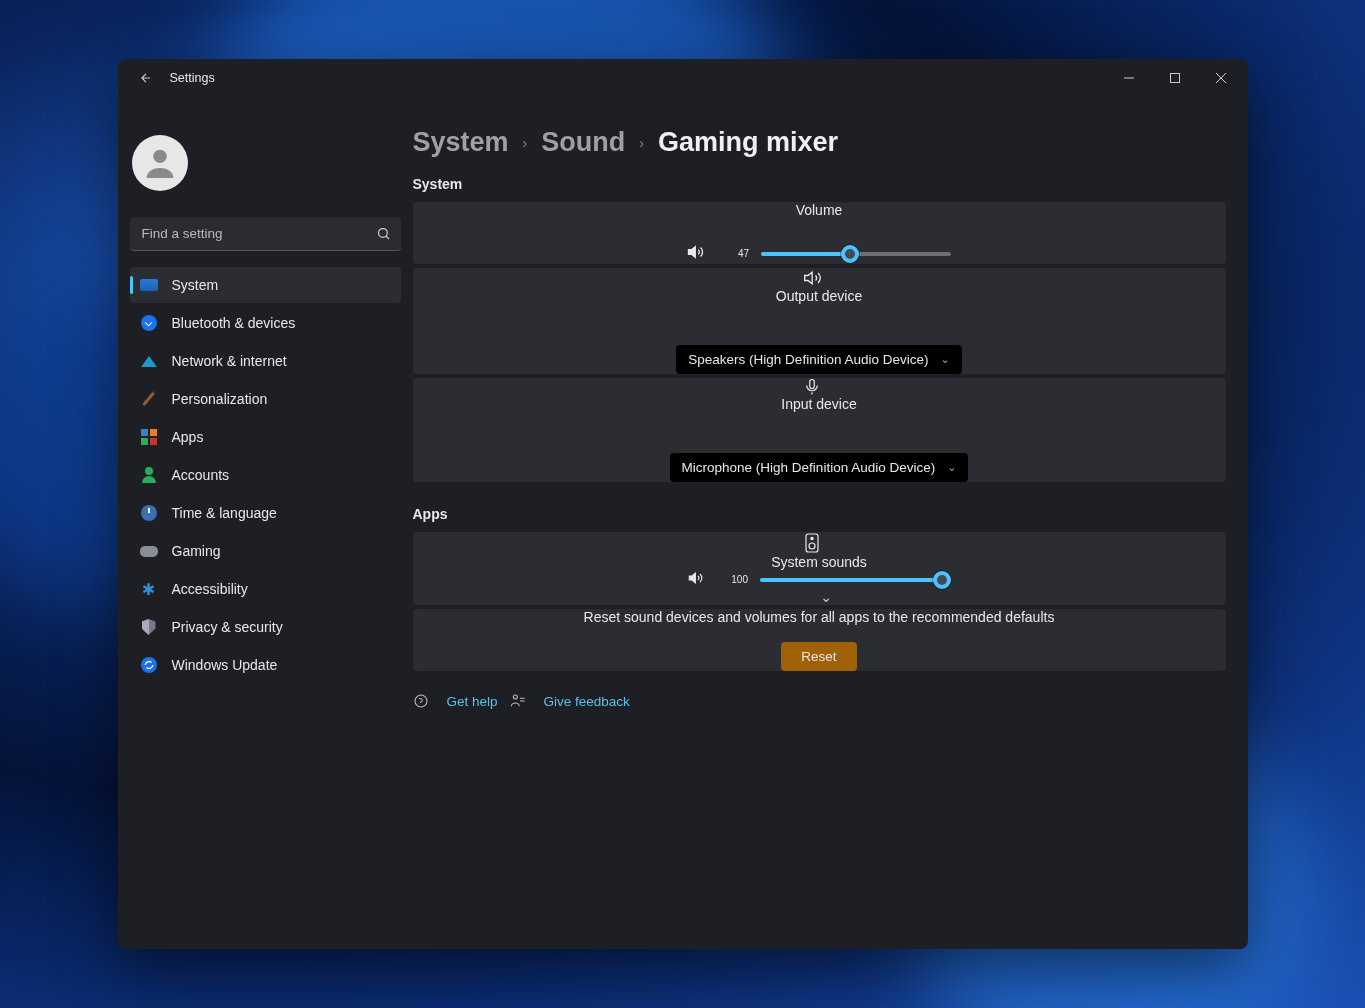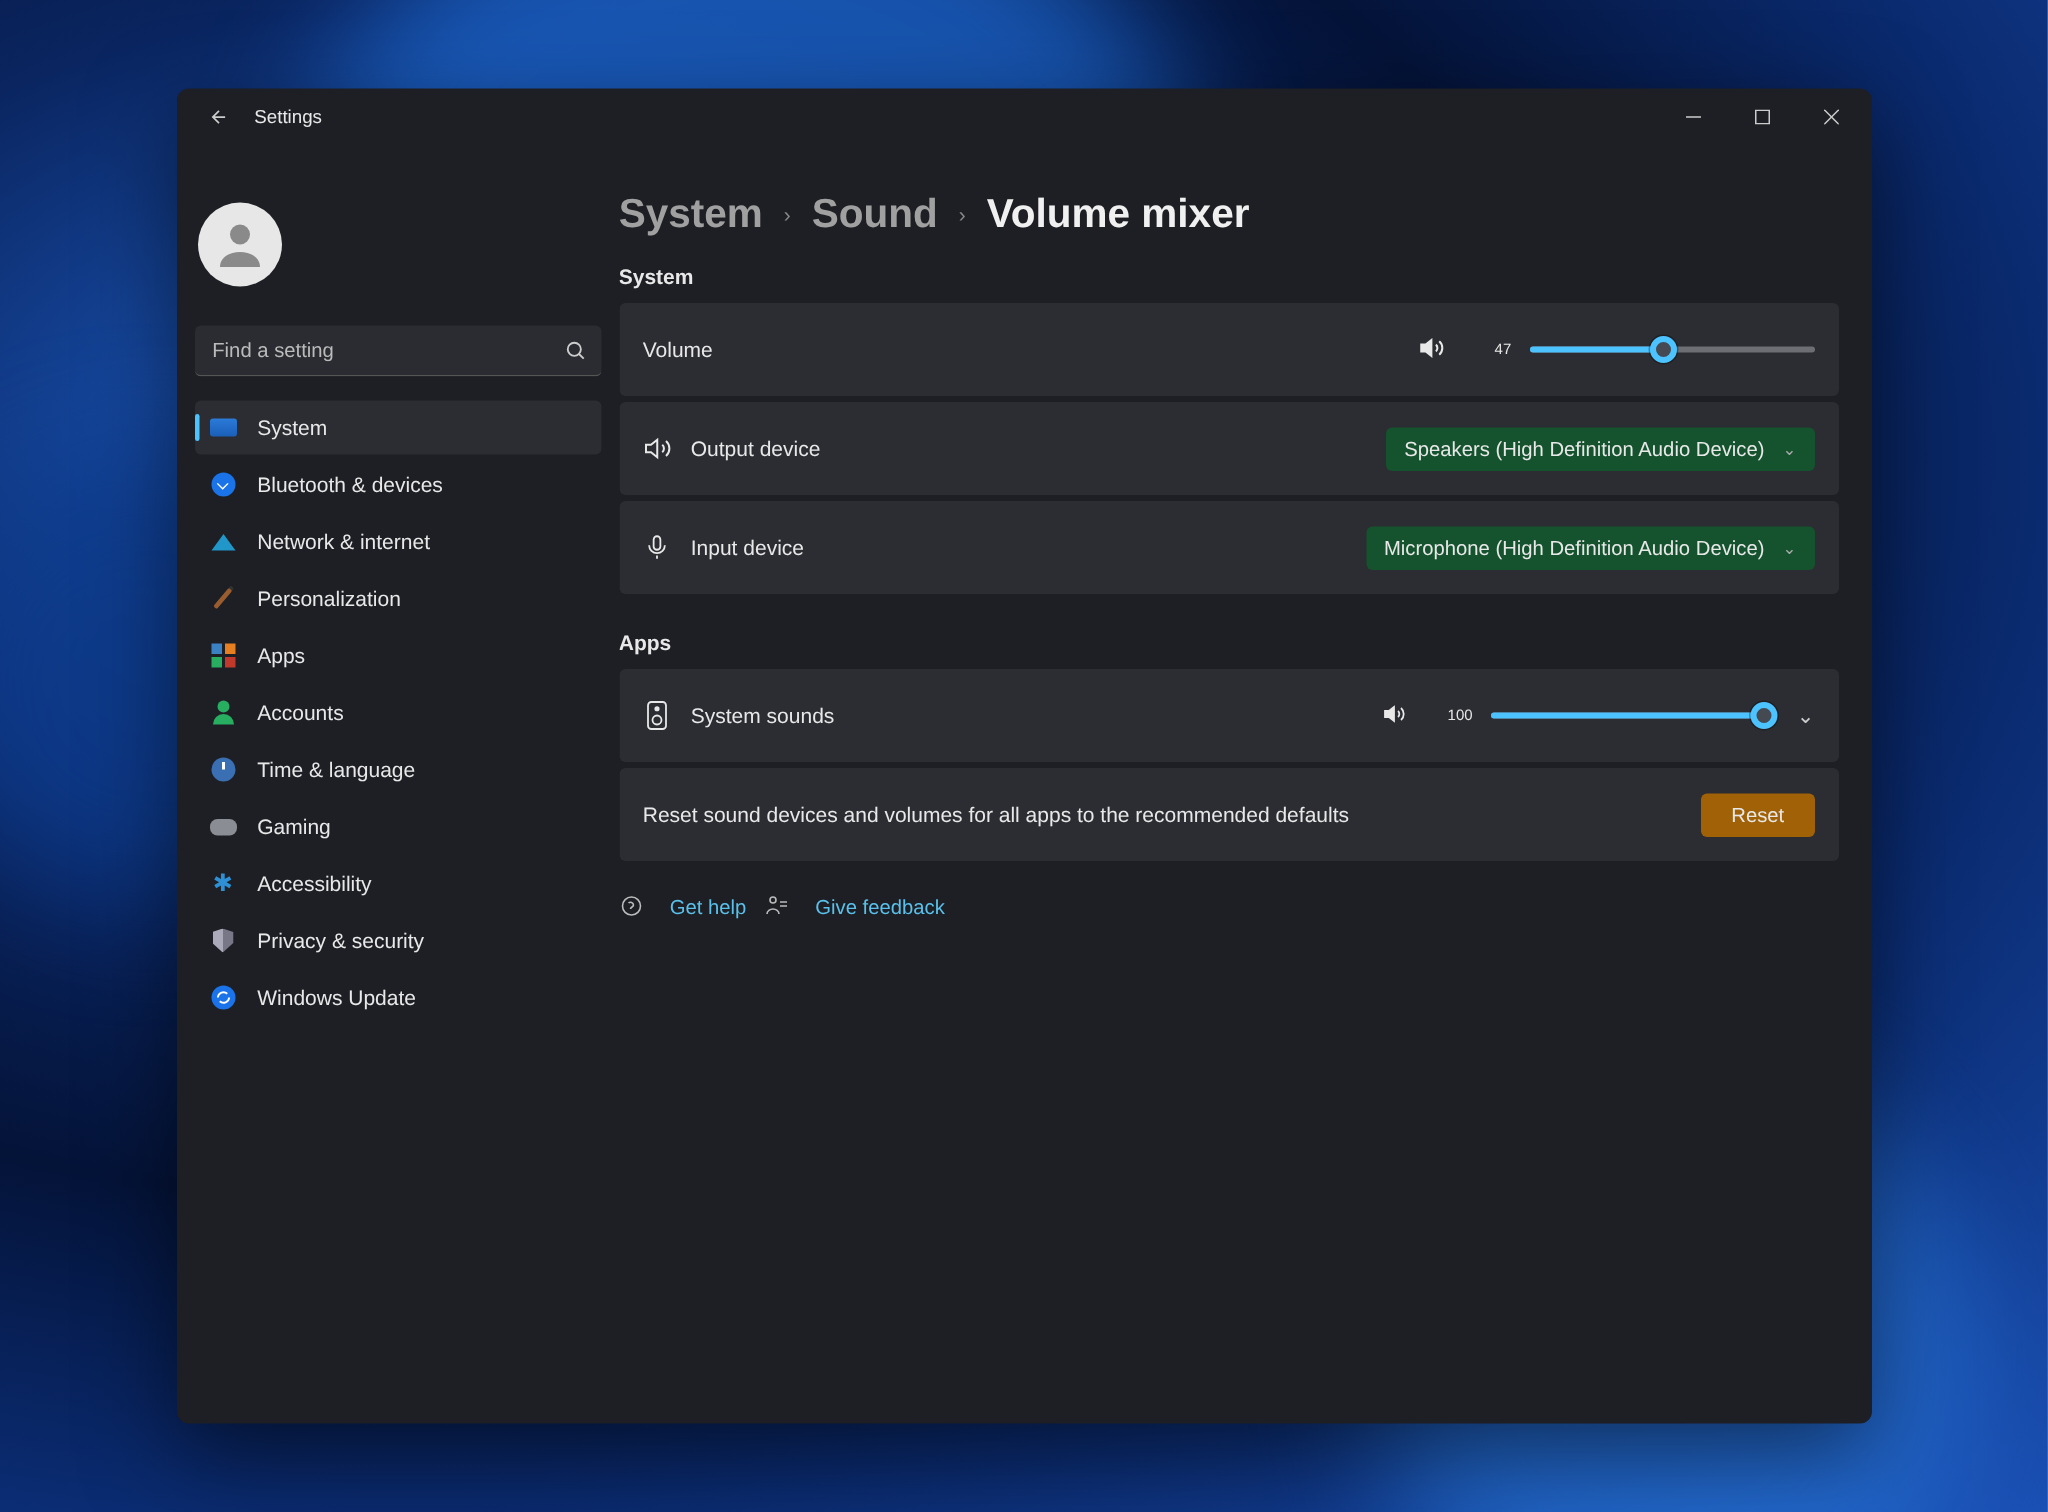--- a/index.html
+++ b/index.html
@@ -65,39 +65,39 @@
 .main { flex: 1; padding: 30px 22px 0 0; overflow-y: auto; }
 .breadcrumb { display: flex; align-items: center; gap: 14px; margin-bottom: 18px; }
 .crumb { color: #a0a0a0; font-size: 27px; font-weight: 600; cursor: pointer; }
 .crumb.last { color: #f0f0f0; }
 .chev { color: #888; font-size: 14px; }
 
 .section-label { color: #e8e8e8; font-size: 14px; font-weight: 600; margin: 6px 0 10px 0; }
 .card {
   background: #2b2d32; border-radius: 4px; padding: 0 16px;
   display: flex; align-items: center; min-height: 62px; margin-bottom: 4px;
-  color: #e8e8e8; font-size: 14px;
+  color: #e8e8e8; font-size: 14px; flex-direction: column;
 }
 .card .left-icon { width: 32px; display: flex; justify-content: flex-start; }
 .card .label { flex: 0 0 auto; }
 .card .spacer { flex: 1; }
 .vol-group { display: flex; align-items: center; gap: 12px; }
 .vol-val { width: 32px; text-align: right; font-size: 10px; color: #e8e8e8; }
 .slider {
   position: relative; width: 190px; height: 4px; background: #6c6e73; border-radius: 2px;
 }
 .slider .fill { position: absolute; left: 0; top: 0; bottom: 0; background: #4cc2ff; border-radius: 2px; }
 .slider .thumb {
   position: absolute; top: 50%; width: 18px; height: 18px; border-radius: 50%;
   background: #454952; border: 4px solid #4cc2ff; transform: translate(-50%, -50%);
   box-shadow: 0 0 0 1px rgba(0,0,0,.3);
 }
 .dropdown {
-  display: flex; align-items: center; gap: 12px; background: #14532d;
-  padding: 7px 12px; border-radius: 4px; font-size: 13.5px; cursor: pointer;
+  display: flex; align-items: center; gap: 12px; background: #000000;
+  padding: 7px 12px; border-radius: 4px; font-size: 13.5px; cursor: pointer; margin-top: 41px;
 }
 .dropdown .dd-chev { color: #aaa; font-size: 11px; }
 .expand-btn { margin-left: 14px; color: #ccc; cursor: pointer; }
 
 .reset-card { justify-content: space-between; }
 .reset-btn {
   background: #a16207; border: none; color: #e8e8e8; padding: 7px 20px;
   border-radius: 4px; font-size: 13.5px; cursor: pointer;
 }
 .links { margin-top: 22px; display: flex; gap: 12px; }
@@ -250,21 +250,21 @@
           </div>
       </nav>
     </aside>
 
     <main class="main">
       <div class="breadcrumb">
         <span class="crumb">System</span>
         <span class="chev">›</span>
         <span class="crumb">Sound</span>
         <span class="chev">›</span>
-        <span class="crumb last">Volume mixer</span>
+        <span class="crumb last">Gaming mixer</span>
       </div>
 
       <div class="section-label">System</div>
 
       <div class="card">
         <span class="label">Volume</span>
         <span class="spacer"></span>
         <div class="vol-group">
           <span><svg width="18" height="18" viewBox="0 0 24 24" fill="none" stroke="#e8e8e8" stroke-width="1.8">
                 <polygon points="11 5 6 9 2 9 2 15 6 15 11 19 11 5" fill="#e8e8e8"></polygon>

